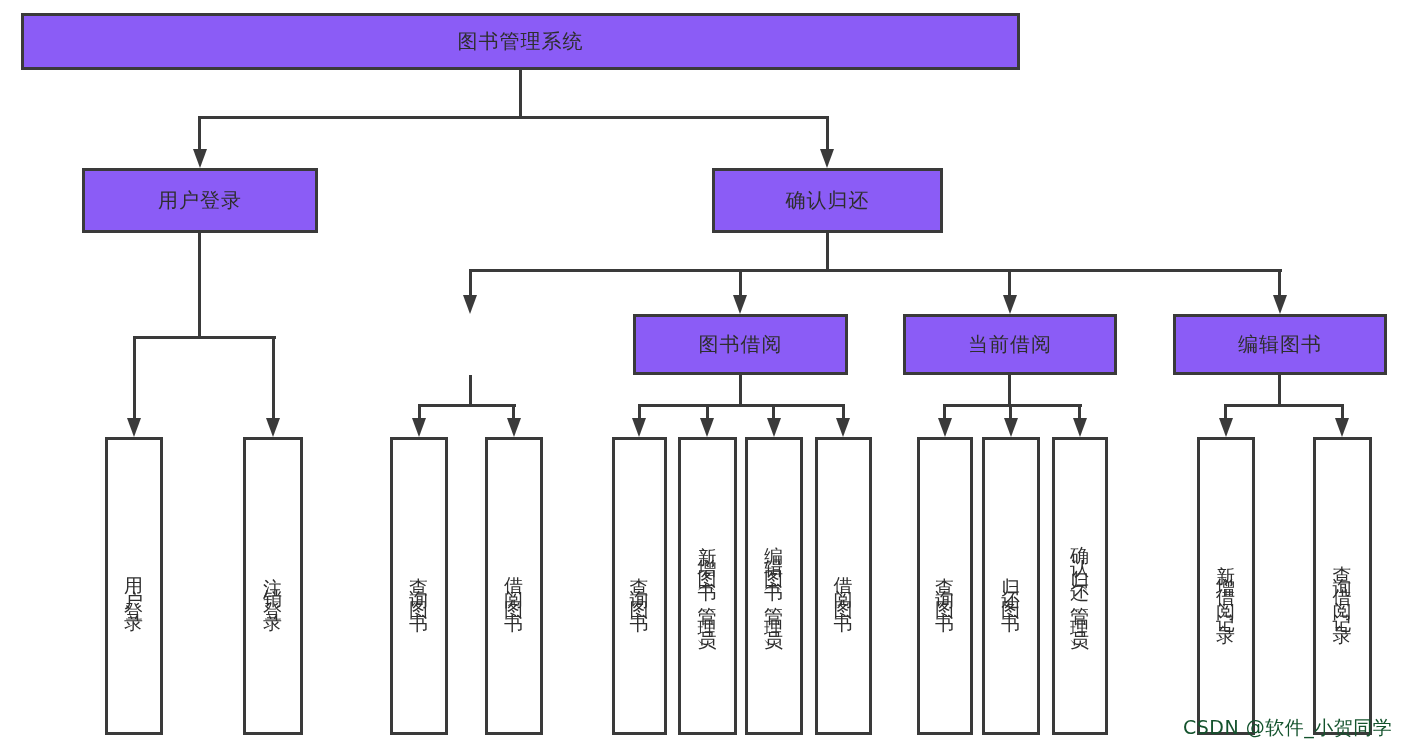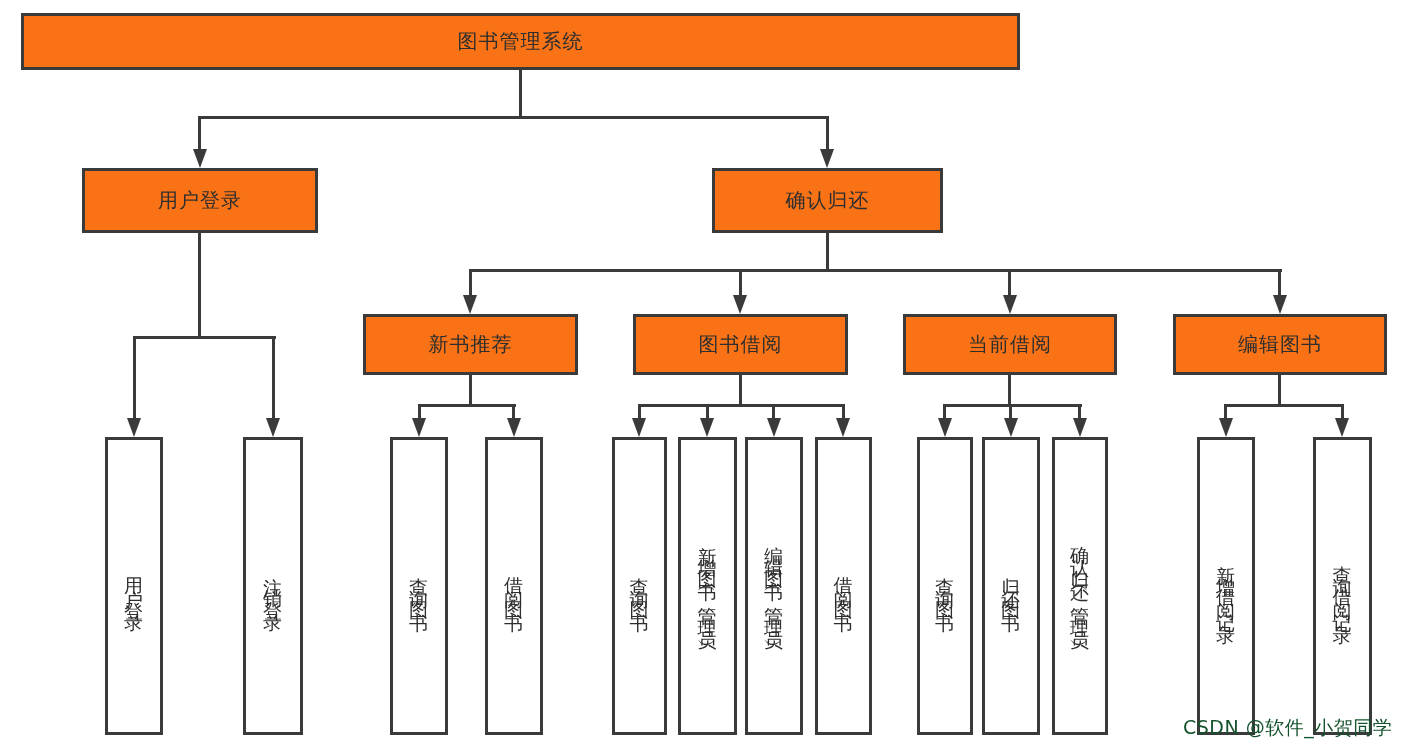--- a/index.html
+++ b/index.html
@@ -1,21 +1,21 @@
 <!DOCTYPE html>
 <html><head>
 <meta charset="utf-8">
 <style>
   html,body { margin:0; padding:0; background:#ffffff; }
   .canvas {
     position:relative; width:1405px; height:747px; background:#ffffff;
     font-family:"DejaVu Sans","Liberation Sans",sans-serif; overflow:hidden;
   }
   .hbox {
-    position:absolute; box-sizing:border-box; background:#f97316;
+    position:absolute; box-sizing:border-box; background:#8b5cf6;
     border:3px solid #3a3a3a; display:flex; align-items:center; justify-content:center;
     font-size:20px; color:#2e2e2e; letter-spacing:1px; z-index:2;
   }
   .vbox {
     position:absolute; box-sizing:border-box; background:#ffffff;
     border:3px solid #3a3a3a; display:flex; align-items:center; justify-content:center;
     z-index:2;
   }
   .vtext {
     writing-mode:vertical-rl; text-orientation:mixed;
@@ -67,23 +67,20 @@
   <div class="hline" style="left:469px;top:269px;width:813px"></div>
   <div class="vline" style="left:469px;top:269px;height:28px"></div>
   <div class="arrow" style="left:463px;top:295px"></div>
   <div class="vline" style="left:739px;top:269px;height:28px"></div>
   <div class="arrow" style="left:733px;top:295px"></div>
   <div class="vline" style="left:1008px;top:269px;height:28px"></div>
   <div class="arrow" style="left:1003px;top:295px"></div>
   <div class="vline" style="left:1278px;top:269px;height:28px"></div>
   <div class="arrow" style="left:1273px;top:295px"></div>
 
-  <div class="hbox" style="left:363px;top:314px;width:215px;height:61px">
-    <span>新书推荐</span>
-  </div>
   <div class="hbox" style="left:903px;top:314px;width:214px;height:61px">
     <span>当前借阅</span>
   </div>
   <div class="hbox" style="left:633px;top:314px;width:215px;height:61px">
     <span>图书借阅</span>
   </div>
   <div class="hbox" style="left:1173px;top:314px;width:214px;height:61px">
     <span>编辑图书</span>
   </div>
 

